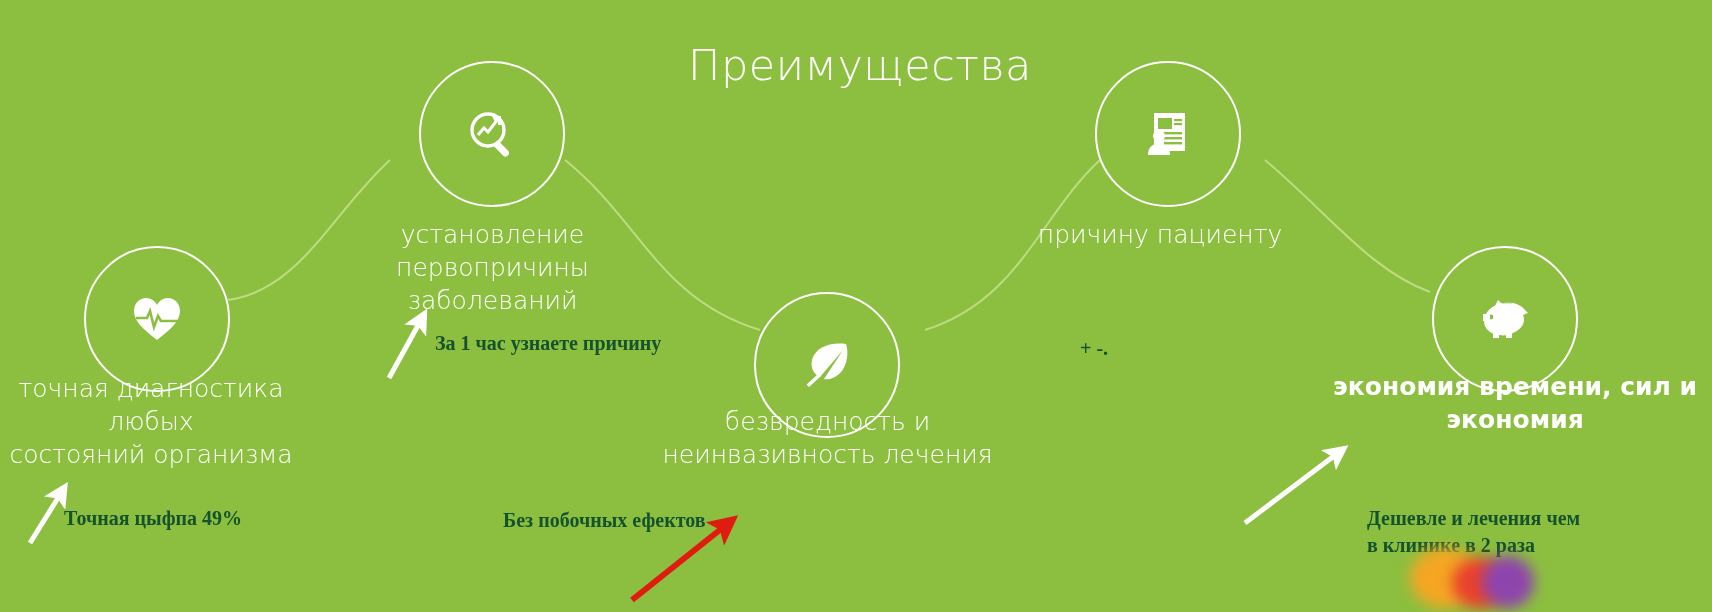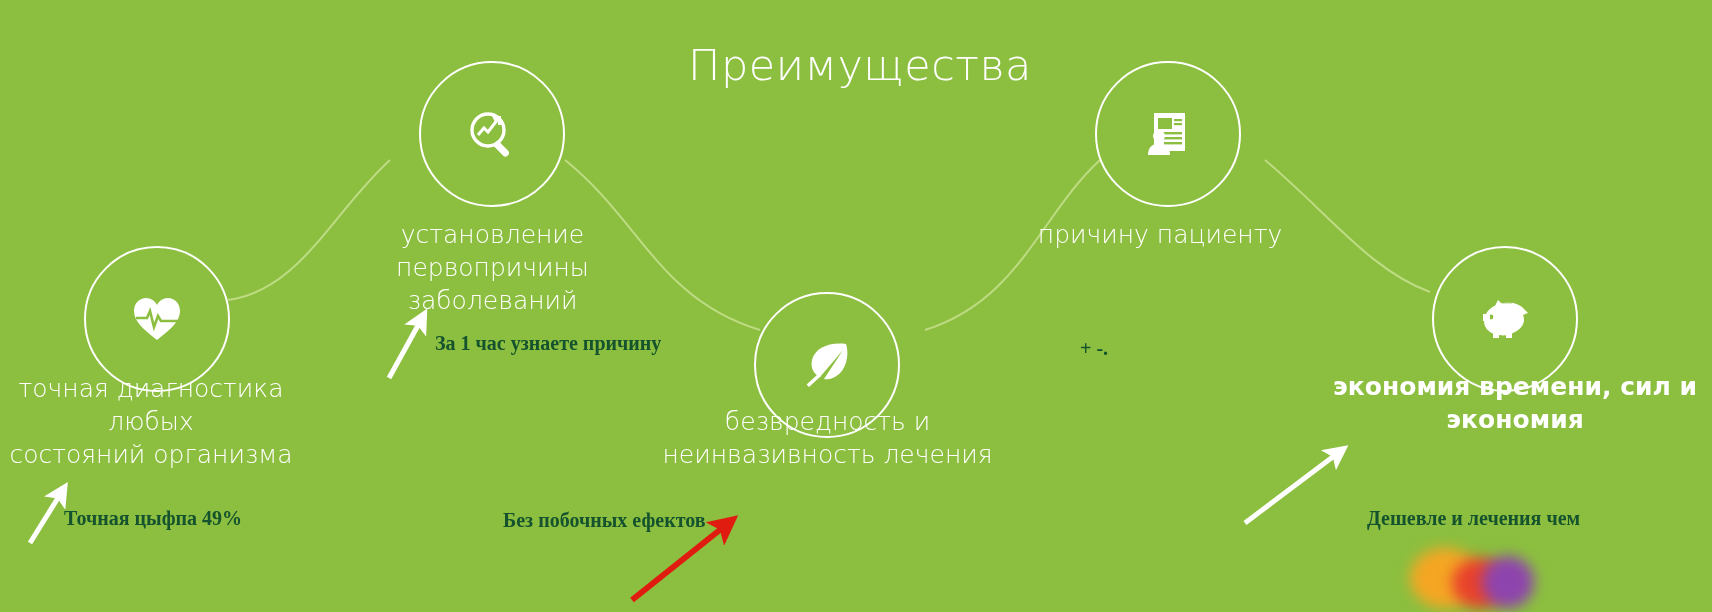--- a/index.html
+++ b/index.html
@@ -192,20 +192,21 @@
         <rect x="22" y="3" width="9" height="2.6" fill="#8cbf3f" opacity="0.55"></rect>
       </svg>
     </span>
   </div>
   <div class="node-label" style="left:1325px; top:370px; width:380px;font-weight:bold;">
     <div>экономия времени, сил и</div>
     <div>экономия</div>
   </div>
   <div class="annot" style="left:1367px; top:505px; width:250px;">
     <div>Дешевле и лечения чем</div>
+    <div>в клинике в 2 раза</div>
   </div>
 
   <div class="blob" style="left:1410px; top:548px; width:70px; height:60px; background:#f5a623;"></div>
   <div class="blob" style="left:1452px; top:558px; width:55px; height:50px; background:#e8422c;"></div>
   <div class="blob" style="left:1482px; top:556px; width:52px; height:52px; background:#8e44ad;"></div>
 
   <svg id="arrows" viewBox="0 0 1712 612" xmlns="http://www.w3.org/2000/svg">
     <defs>
       <marker id="ah-white" markerWidth="5" markerHeight="5" refX="2.4" refY="2.5" orient="auto" markerUnits="strokeWidth">
         <path d="M0,0 L5,2.5 L0,5 L1.1,2.5 Z" fill="#ffffff"></path>

